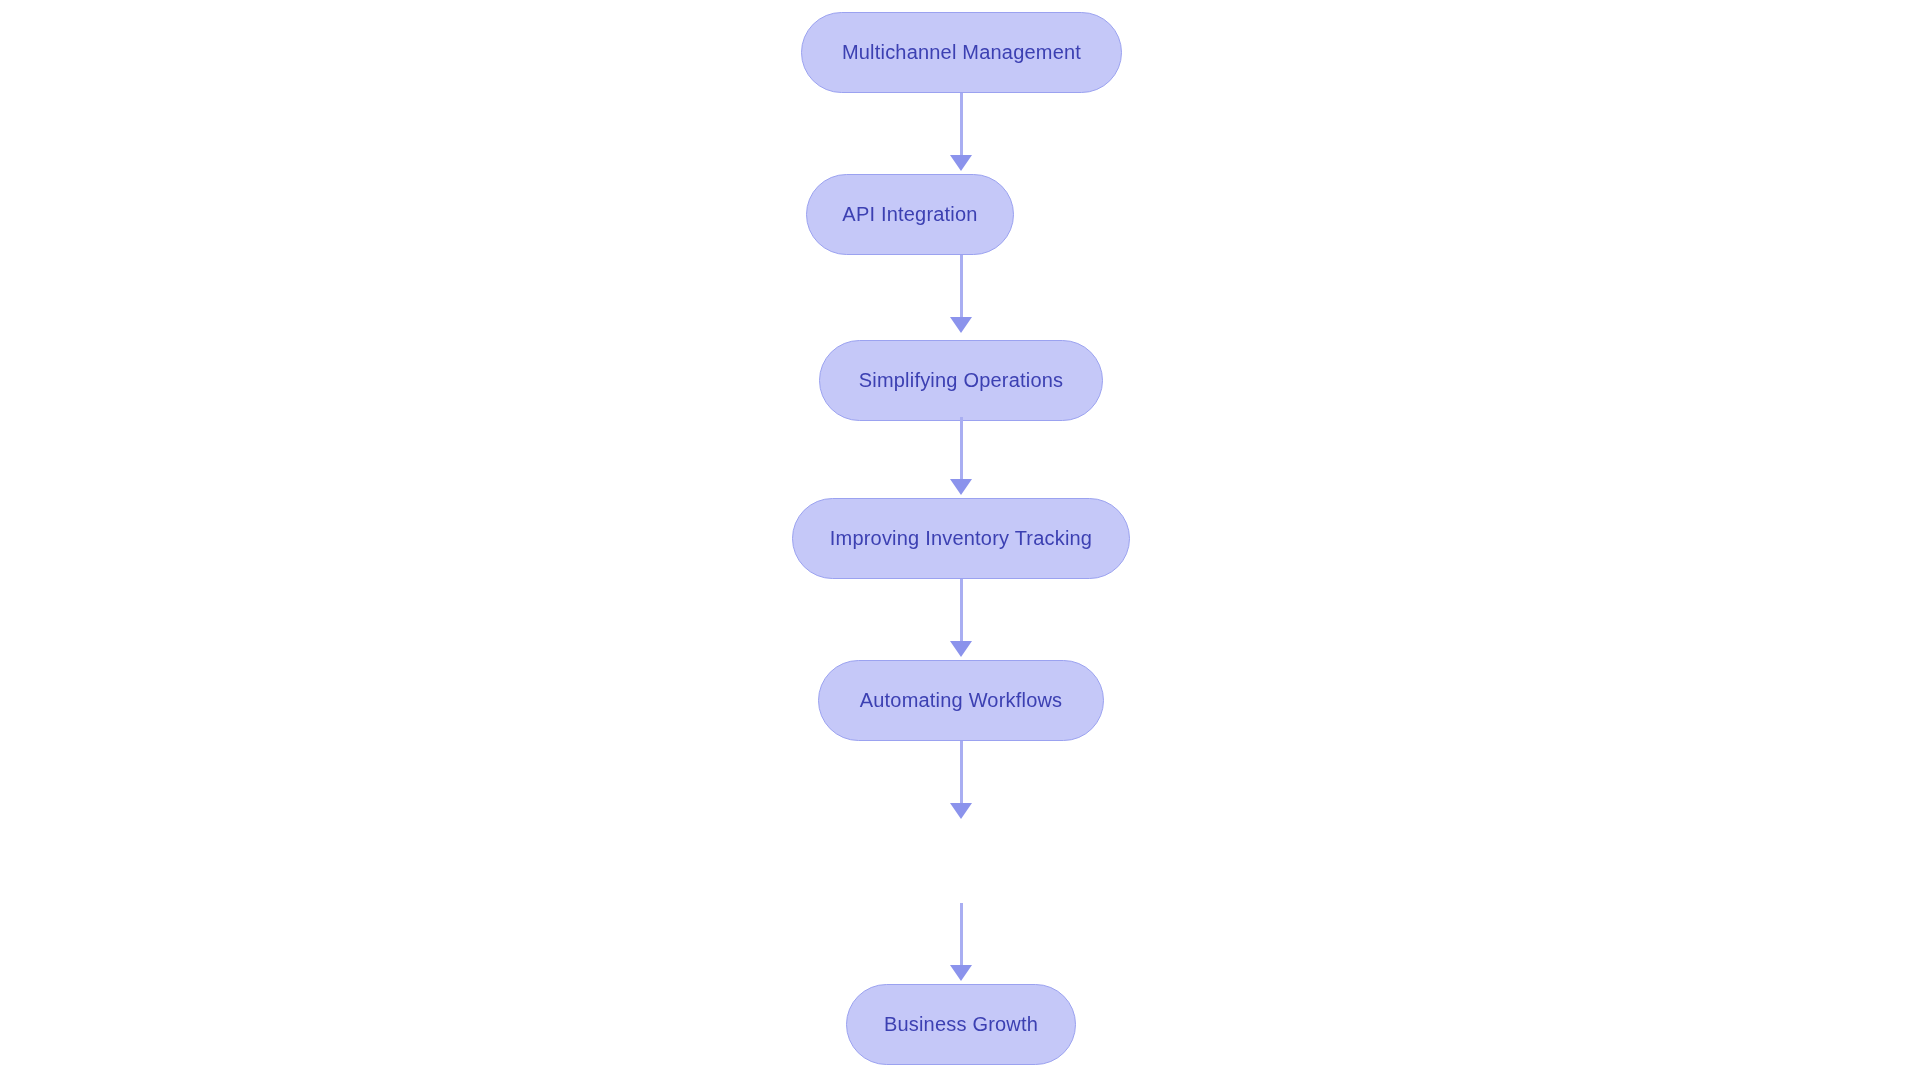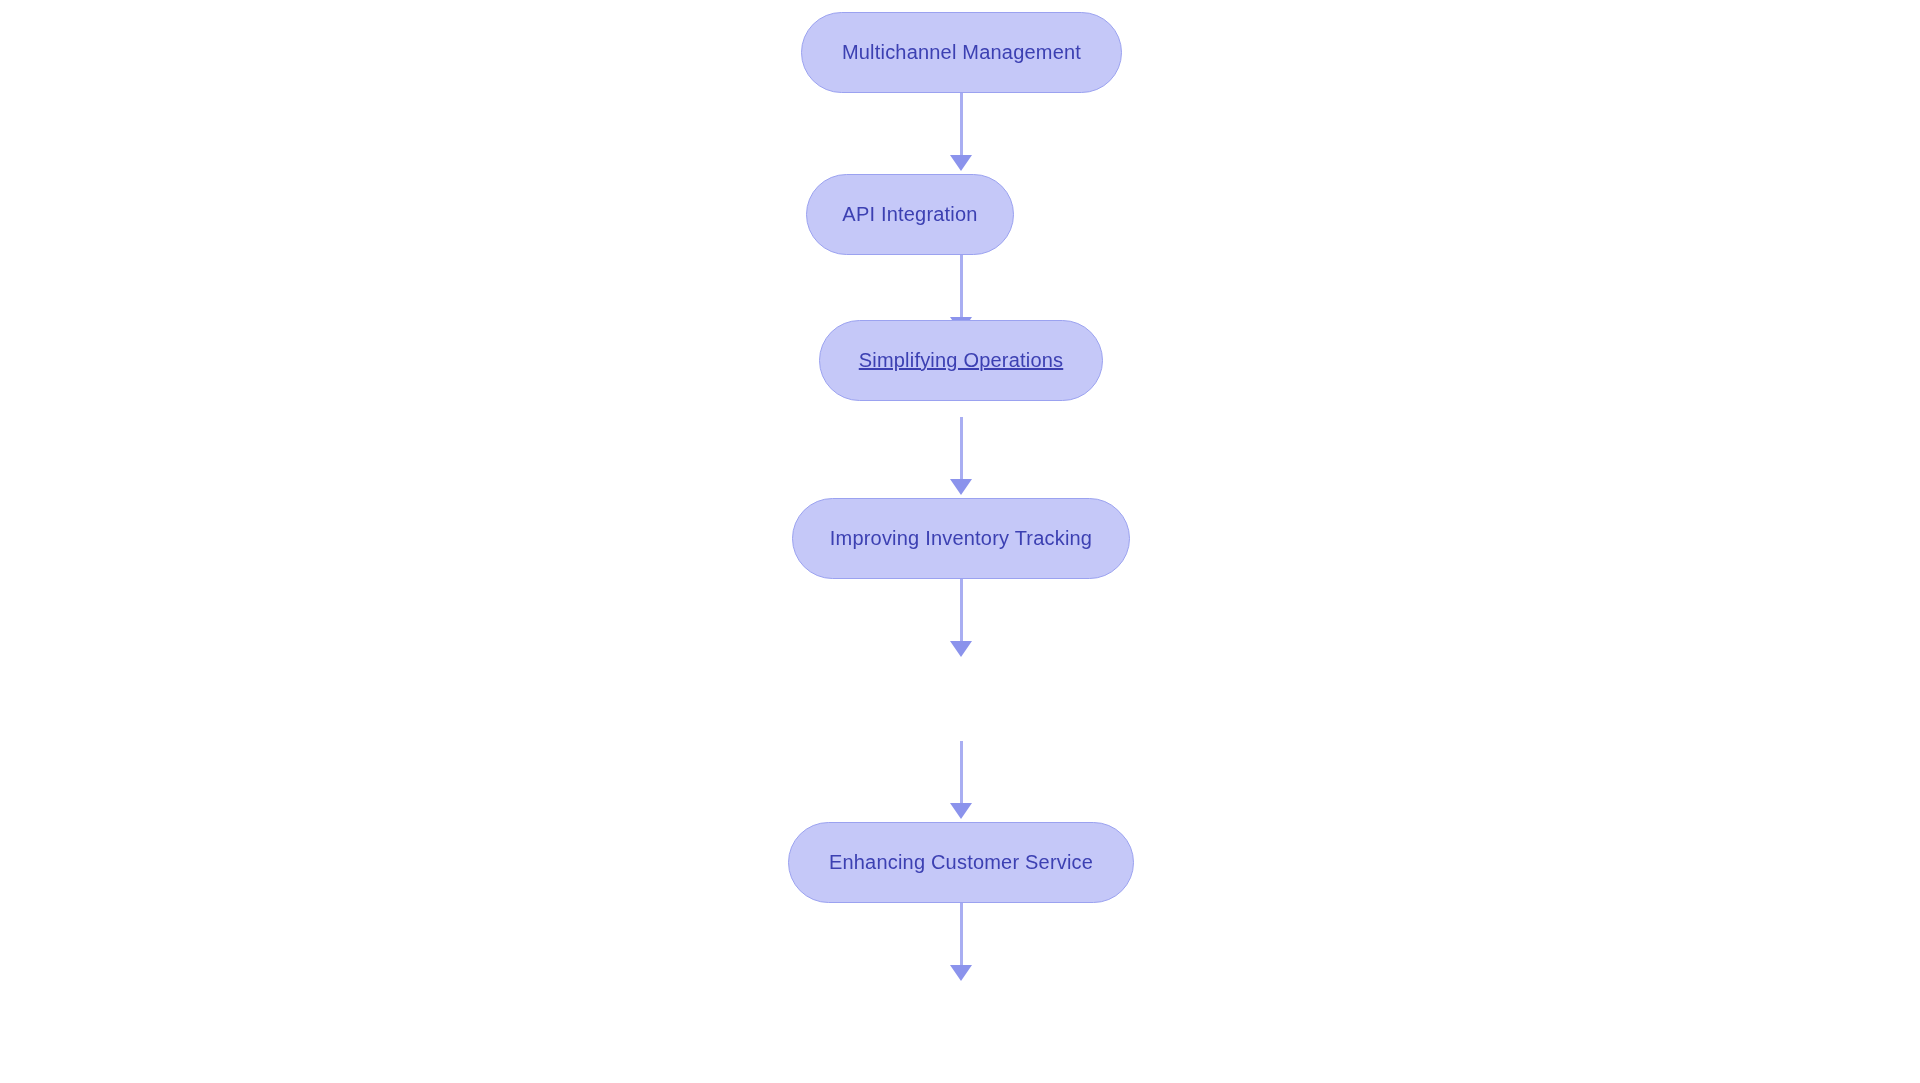--- a/index.html
+++ b/index.html
@@ -30,21 +30,21 @@
     display:flex;
     align-items:center;
     justify-content:center;
     color:var(--node-text);
     font-size:20px;
     letter-spacing:0.2px;
     white-space:nowrap;
   }
   .n1{left:801px;top:12px;width:321px;}
   .n2{left:806px;top:174px;width:208px;}
-  .n3{left:819px;top:320px;width:284px;text-decoration:underline;}
+  .n3{left:819px;top:340px;width:284px;}
   .n4{left:792px;top:498px;width:338px;text-align:right;}
   .n5{left:818px;top:660px;width:286px;}
   .n6{left:788px;top:822px;width:346px;}
   .n7{left:846px;top:984px;width:230px;}
 
   .arrow{
     position:absolute;
     left:950px;
     width:22px;
     height:78px;
@@ -100,27 +100,28 @@
     <div class="head"></div>
   </div>
 
   <div class="node n4">Improving Inventory Tracking</div>
 
   <div class="arrow a4">
     <div class="shaft"></div>
     <div class="head"></div>
   </div>
 
+  <div class="node n5">Automating Workflows</div>
 
   <div class="arrow a5">
     <div class="shaft"></div>
     <div class="head"></div>
   </div>
 
-  <div class="node n6">Enhancing Customer Service</div>
 
   <div class="arrow a6">
     <div class="shaft"></div>
     <div class="head"></div>
   </div>
 
+  <div class="node n7">Business Growth</div>
 
 </div>
 
 </body></html>

